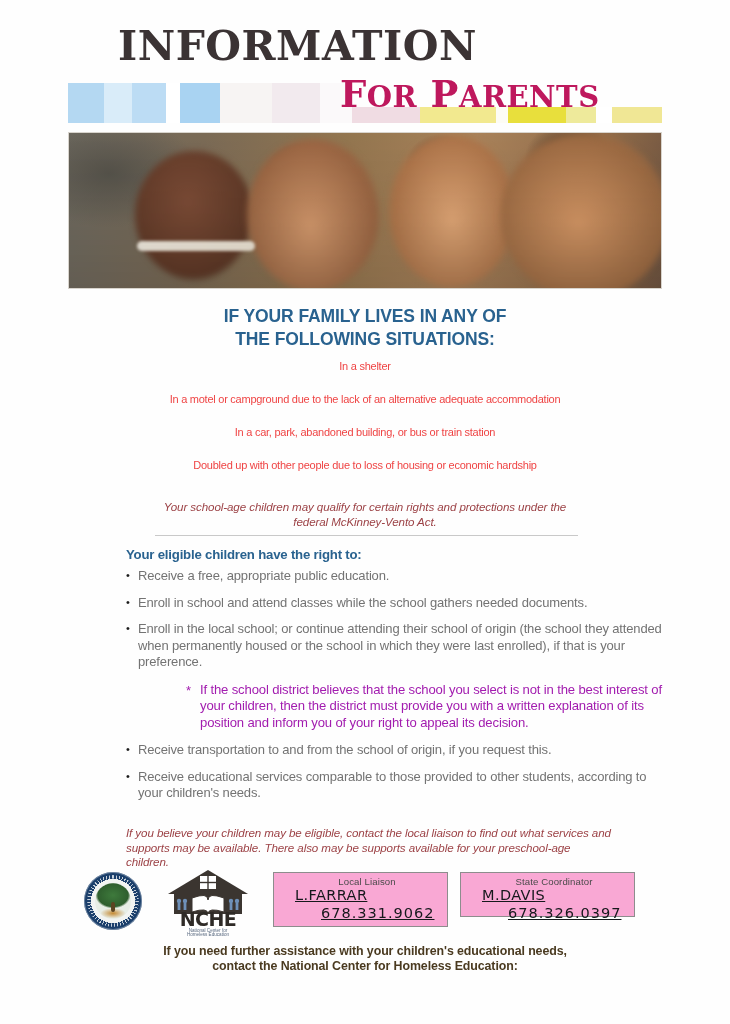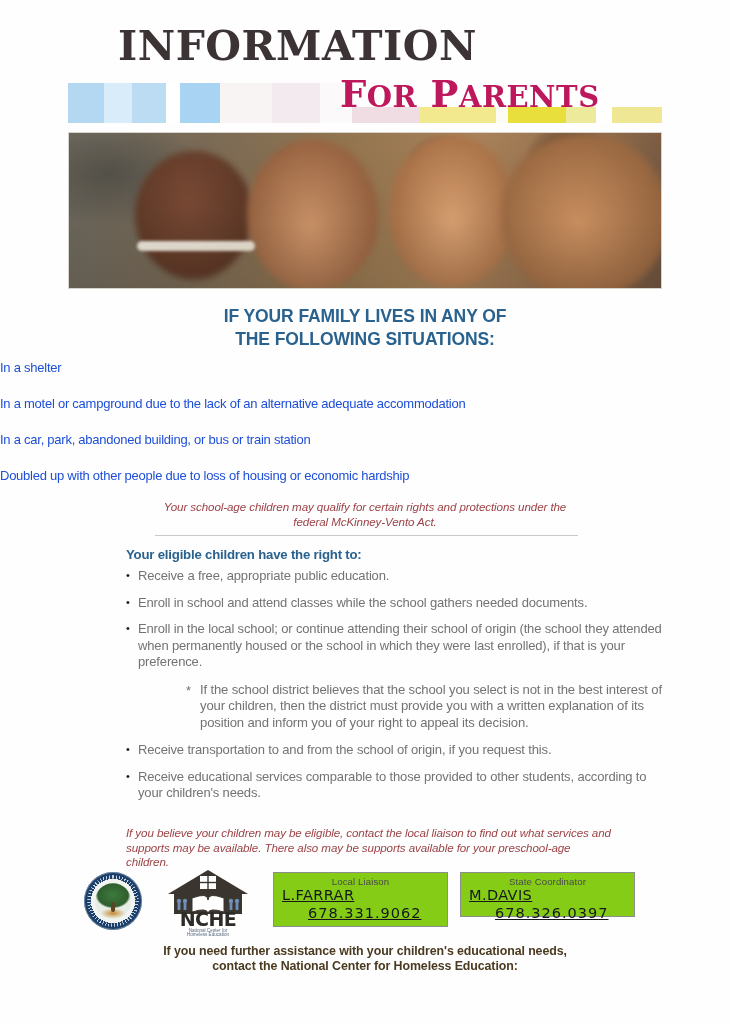--- a/index.html
+++ b/index.html
@@ -125,23 +125,23 @@
     letter-spacing: -0.1px;
   }
 
   
   .situations {
     position: absolute;
     left: 0; top: 360px;
     width: 730px;
   }
   .sit {
-    text-align: left;
-    font-size: 13px;
-    color: #1d4ed8;
+    text-align: center;
+    font-size: 11px;
+    color: #ef4444;
     letter-spacing: -0.25px;
     margin-bottom: 21px;
     white-space: nowrap;
   }
 
   
   .mck-note {
     position: absolute;
     left: 160px; top: 499px;
     width: 410px;
@@ -189,21 +189,21 @@
     left: 0; top: -1px;
     font-size: 11px;
     color: #1a1a1a;
   }
   .sub-note {
     position: relative;
     margin: 11px 0 11px 60px;
     padding-left: 14px;
     font-size: 13.1px;
     line-height: 16.5px;
-    color: #737373;
+    color: #a21caf;
     letter-spacing: -0.15px;
   }
   .sub-note::before {
     content: "*";
     position: absolute;
     left: 0; top: 1px;
     font-size: 13px;
   }
 
   
@@ -271,21 +271,22 @@
     position: absolute;
     left: 78px; top: 0;
     width: 92px; height: 68px;
   }
   .nche svg { display: block; }
 
   
   .contact-box {
     position: absolute;
     border: 1px solid #8d8d8d;
-    background: #84cc16;
+    background: #f9a8d4;
+    padding-left: 13px;
   }
   #box-local { left: 273px; top: 872px; width: 175px; height: 55px; }
   #box-state { left: 460px; top: 872px; width: 175px; height: 45px; }
   .cb-label {
     text-align: center;
     font-size: 9.6px;
     color: #4a4a4a;
     margin-top: 3px;
     letter-spacing: 0.1px;
   }

